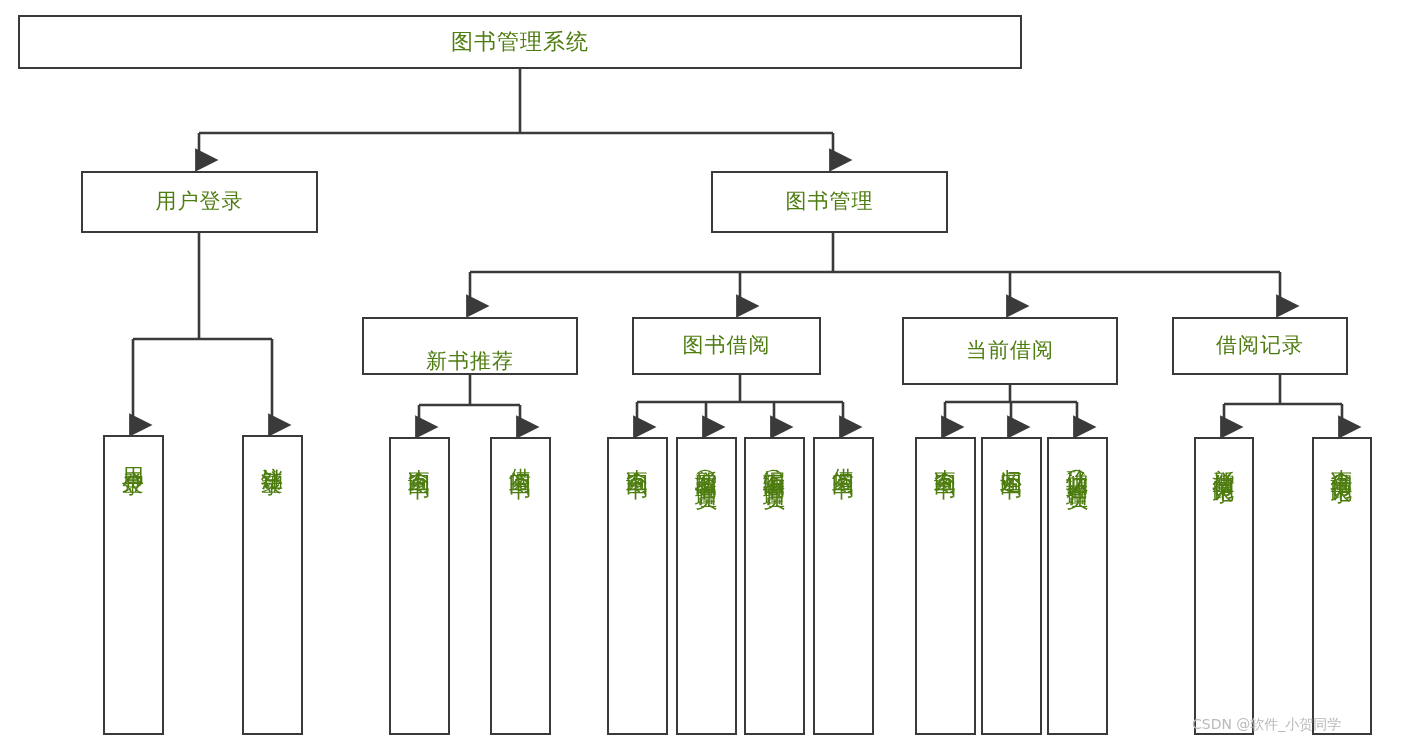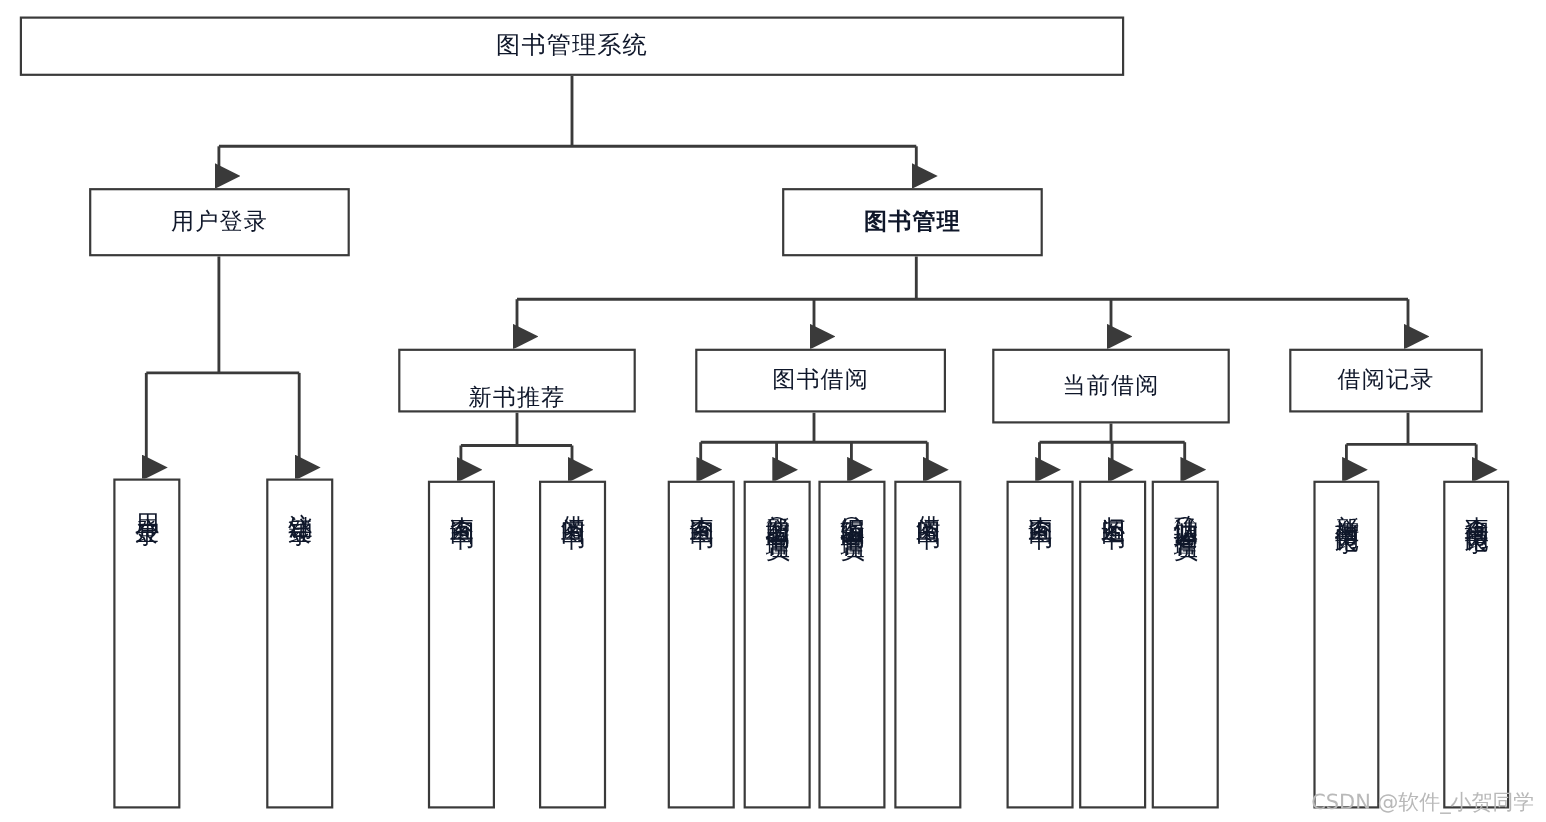--- a/index.html
+++ b/index.html
@@ -34,21 +34,21 @@
     align-items: center;
     justify-content: center;
     color: #4c4c4c;
     z-index: 2;
   }
   .node .label {
     font-size: 21px;
     line-height: 1.1;
     letter-spacing: 1px;
     white-space: nowrap;
-    color: #0f172a;
+    color: #4d7c0f;
   }
   .node.vertical {
     align-items: flex-start;
     padding-top: 12px;
   }
   .node.vertical .label {
     writing-mode: vertical-rl;
     text-orientation: upright;
     font-size: 22px;
     letter-spacing: 3px;
@@ -56,21 +56,21 @@
     white-space: nowrap;
     text-align: start;
   }
   .node.root .label {
     font-size: 22px;
   }
   #watermark {
     position: absolute;
     left: 1192px;
     top: 716px;
-    font-size: 19px;
+    font-size: 14px;
     color: #b9b9b9;
     white-space: nowrap;
     z-index: 5;
     font-family: "DejaVu Sans", "Liberation Sans", sans-serif;
   }
 </style>
 </head>
 <body>
 
 <div id="canvas">
@@ -129,29 +129,29 @@
   </svg>
 
   <div class="node root" style="left:18px; top:15px; width:1004px; height:54px;">
     <span class="label">图书管理系统</span>
   </div>
 
   <div class="node" style="left:81px; top:171px; width:237px; height:62px;">
     <span class="label">用户登录</span>
   </div>
 
-  <div class="node" style="left:711px; top:171px; width:237px; height:62px;font-weight:bold;">
+  <div class="node" style="left:711px; top:171px; width:237px; height:62px;">
     <span class="label">图书管理</span>
   </div>
 
   <div class="node" style="left:362px; top:317px; width:216px; height:58px;align-items:flex-end;">
     <span class="label">新书推荐</span>
   </div>
 
-  <div class="node" style="left:632px; top:317px; width:228px; height:58px;">
+  <div class="node" style="left:632px; top:317px; width:189px; height:58px;">
     <span class="label">图书借阅</span>
   </div>
 
   <div class="node" style="left:902px; top:317px; width:216px; height:68px;">
     <span class="label">当前借阅</span>
   </div>
 
   <div class="node" style="left:1172px; top:317px; width:176px; height:58px;">
     <span class="label">借阅记录</span>
   </div>

